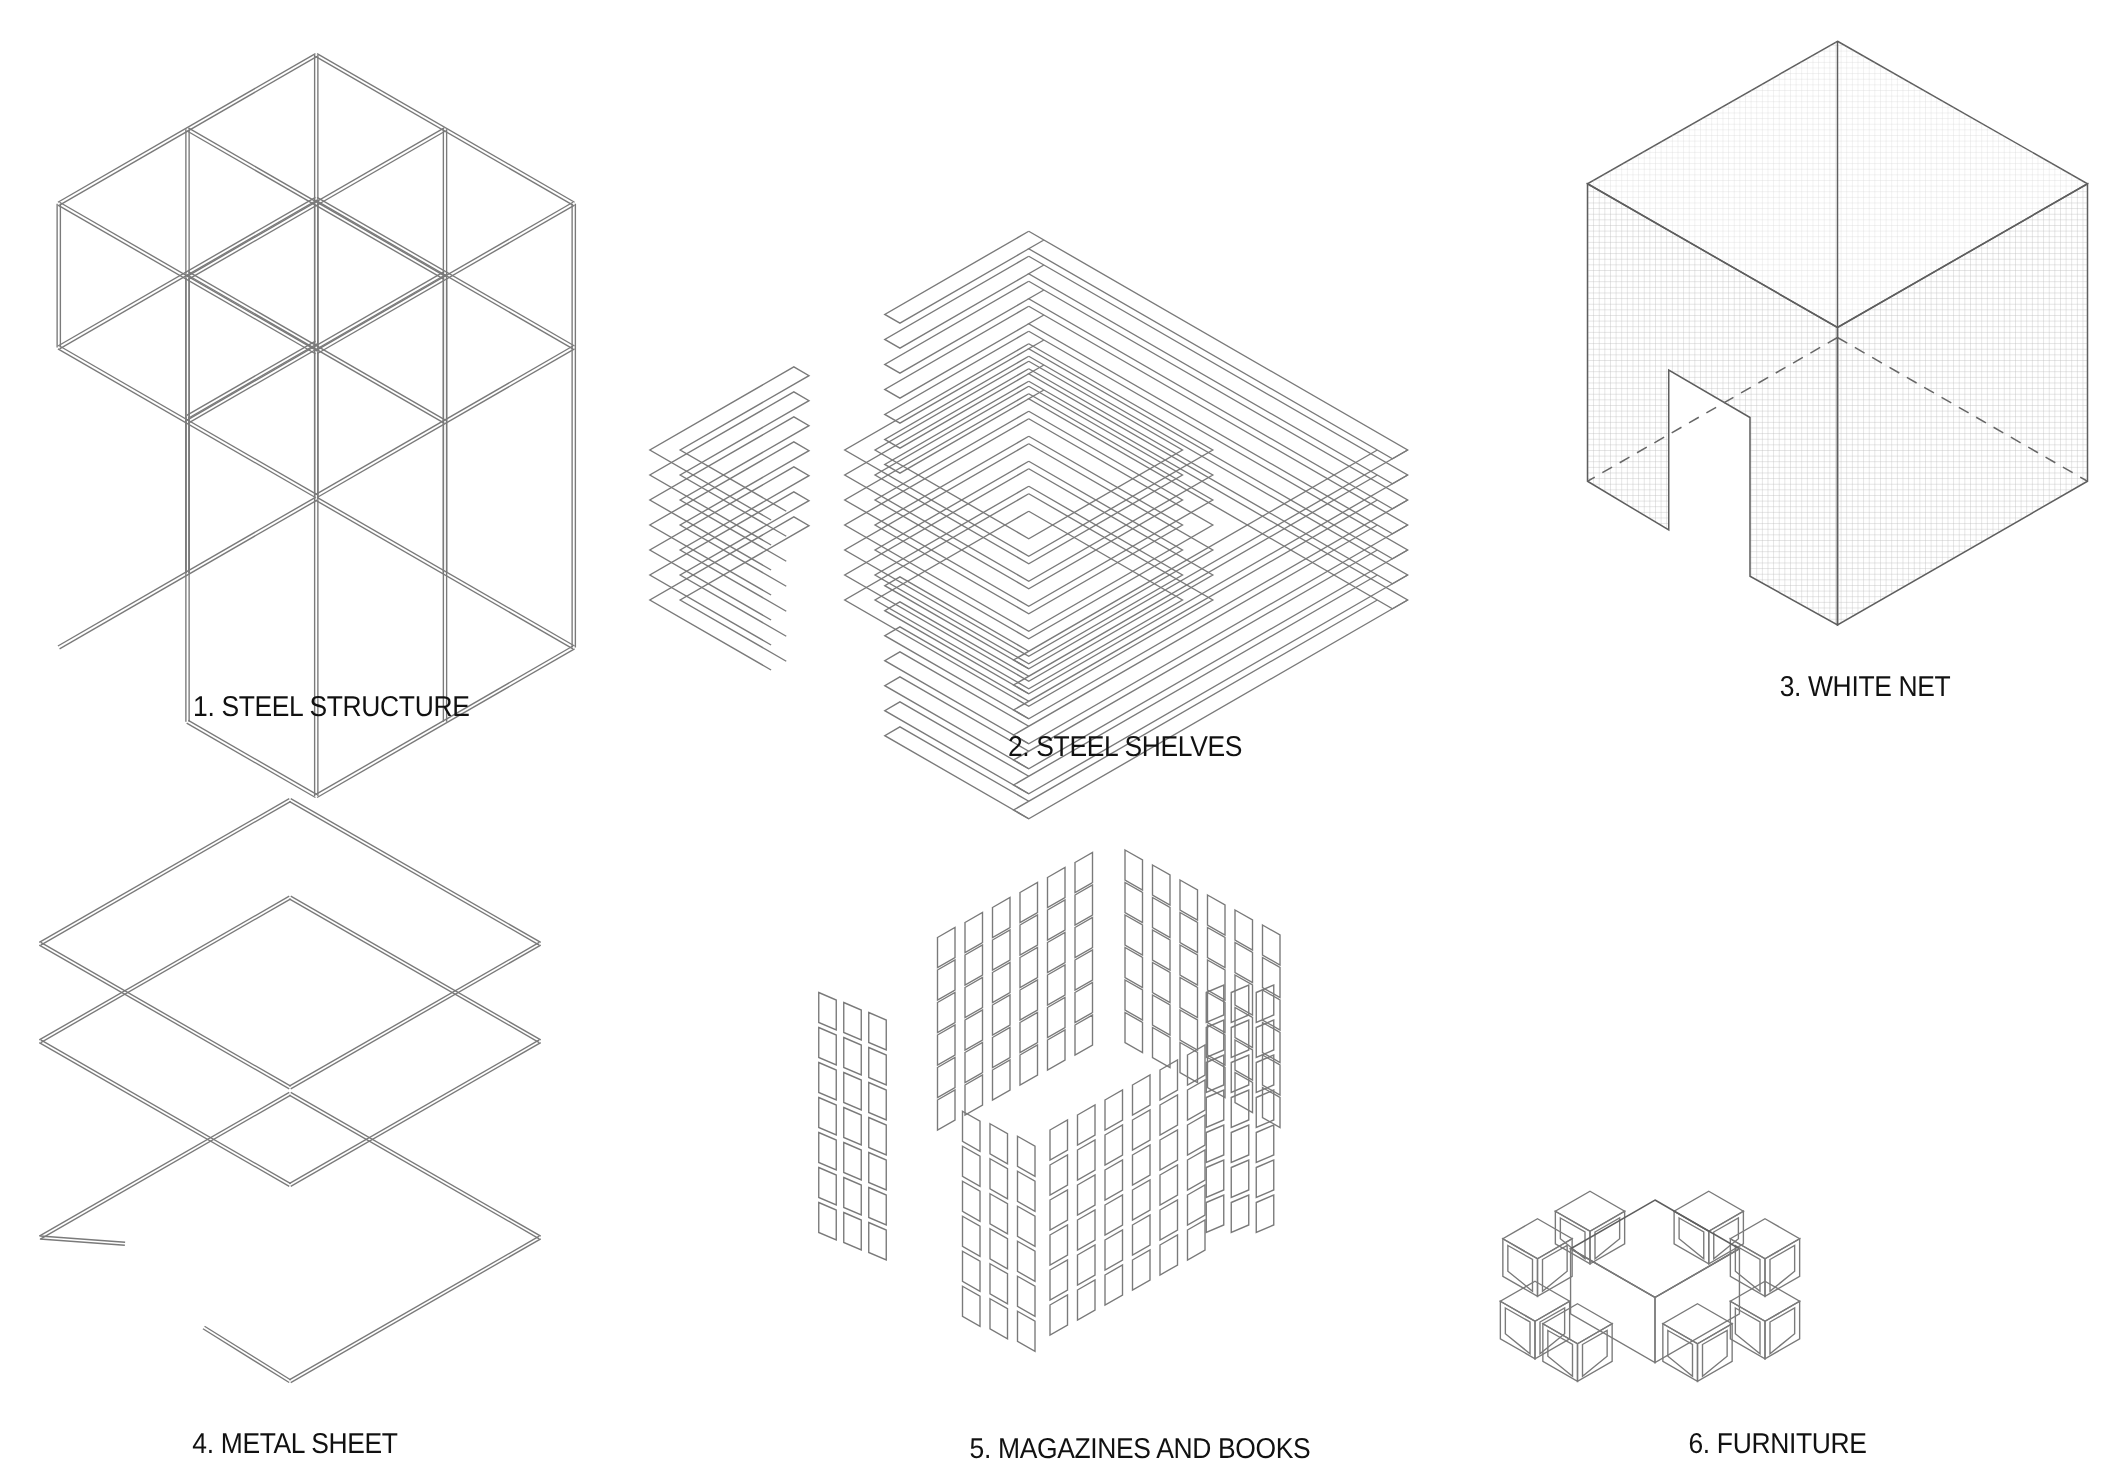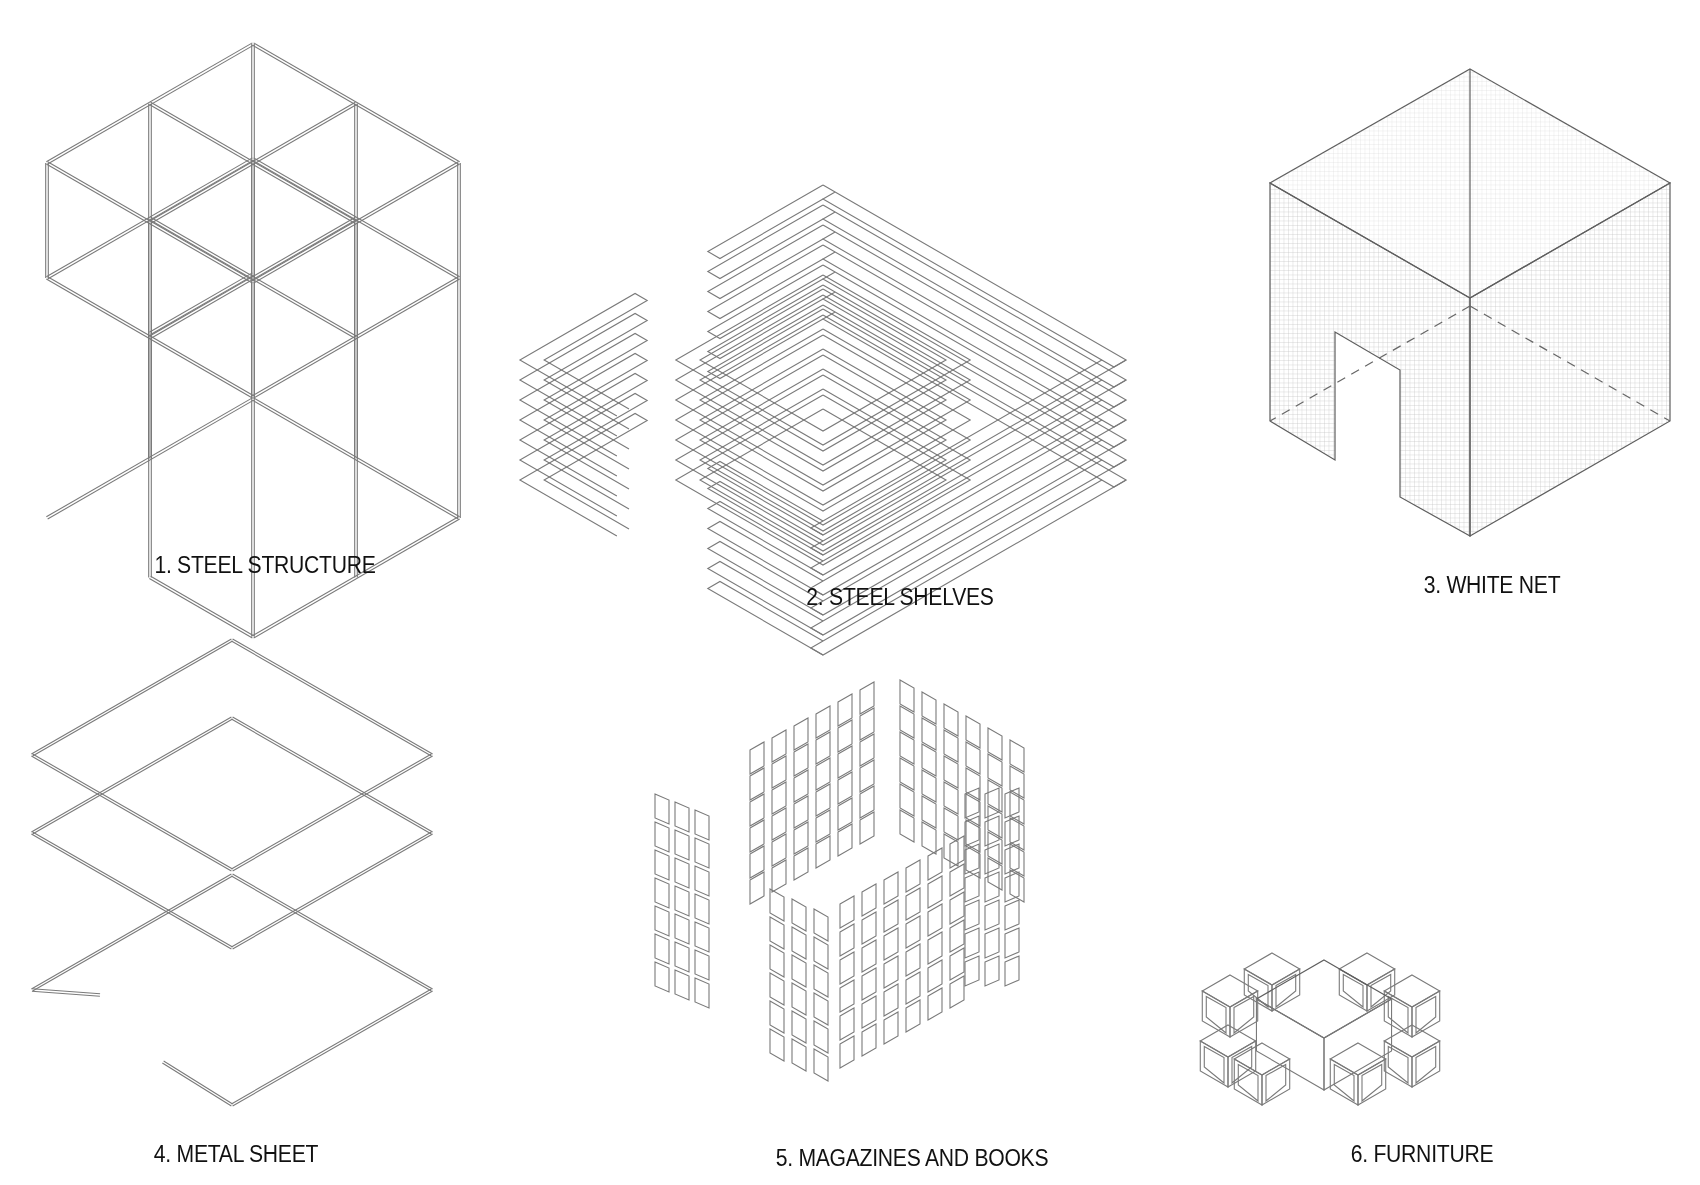--- a/index.html
+++ b/index.html
@@ -126,21 +126,21 @@
       <polyline points="566.1088913245535,432 263,607 250.87564434701787,600 541.8601800185893,432" class="ln"></polyline>
       <polyline points="263,607 147.81862129666965,540.5 159.94297694965178,533.5 263,593" class="ln"></polyline>
       <polyline points="263,257 147.81862129666965,323.5 159.94297694965178,330.5 263,271" class="ln"></polyline>
       <polyline points="56.88595389930359,488 -40.108891324553554,432 75.0724873787768,365.5 87.19684303175893,372.5 -15.86018001858929,432 69.01030955228572,481" class="ln"></polyline>
       <polyline points="263,347 410.2243186433546,432 263,517 115.7756813566454,432 263,347" class="ln"></polyline>
       <polyline points="263,361 385.97560733739033,432 263,503 140.0243926626097,432 263,361" class="ln"></polyline>
     </svg>
   <div class="label" style="left:340px;top:536px;">2. STEEL SHELVES</div>
 </div>
 
-<div class="panel" style="left:1180px;top:0;width:520px;height:580px;margin-top:36px;">
+<div class="panel" style="left:1180px;top:0;width:520px;height:580px;">
   <svg width="520" height="580" viewBox="0 0 520 580" id="svg3">
       <defs>
         <pattern id="mesh" width="4.5" height="4.5" patternUnits="userSpaceOnUse">
           <path d="M4.5 0 L0 0 0 4.5" fill="none" stroke="#bdbdbd" stroke-width="0.6"></path>
         </pattern>
       </defs>
       <polygon points="290,33 490,147 290,262 90,147" class="ln2"></polygon>
       <polygon points="290,33 490,147 290,262 90,147" fill="url(#mesh)" stroke="none" opacity="0.55"></polygon>
       <polygon points="90,147 290,262 290,500 220,461 220,334 155,296 155,424 90,385" fill="url(#mesh)" stroke="#5e5e5e" stroke-width="1.2"></polygon>
       <polygon points="290,262 490,147 490,385 290,500" fill="url(#mesh)" stroke="#5e5e5e" stroke-width="1.2"></polygon>

